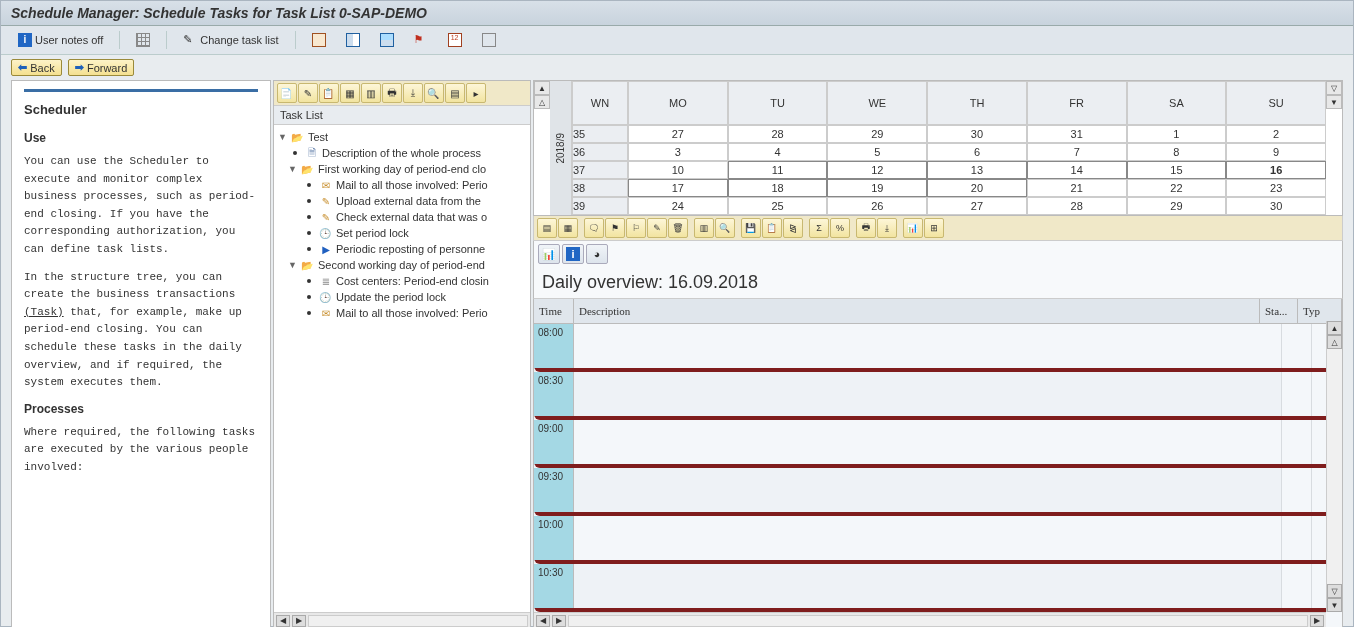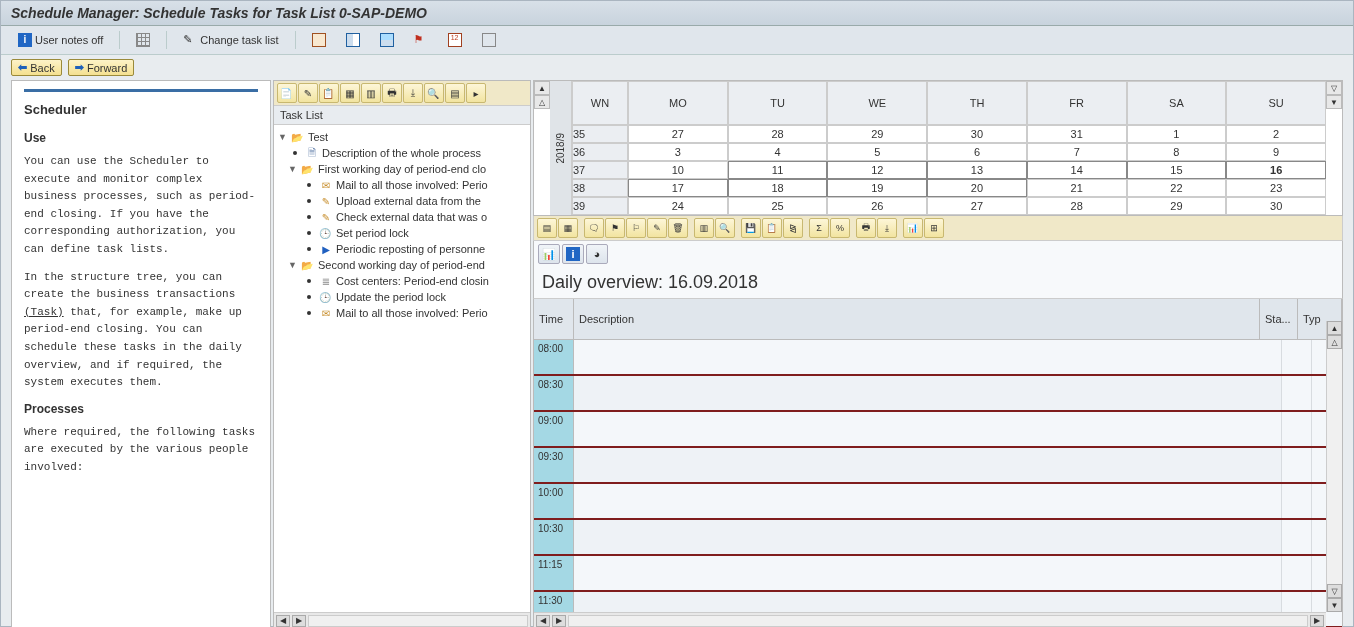--- a/index.html
+++ b/index.html
@@ -49,23 +49,23 @@
 .cal-grid .cell.box { border: 1px solid #888; }
 .cal-grid .cell.sel { font-weight: bold; }
 .right-toolbar { background: #f0e8c8; padding: 2px 3px; display: flex; gap: 1px; border: 1px solid #ccc; border-top: none; align-items: center; flex-wrap: nowrap; }
 .right-toolbar .tb { width: 20px; height: 20px; border: 1px solid #c8b870; background: linear-gradient(to bottom,#fdf6d8,#f2e4a0); border-radius: 2px; cursor:pointer; display:flex; align-items:center; justify-content:center; font-size:9px; }
 .right-toolbar .tsep { width: 4px; }
 .overview-toolbar { display: flex; gap: 2px; padding: 3px 4px; background: #f7f9fb; border-left: 1px solid #bbb; border-right: 1px solid #bbb; }
 .overview-toolbar .tb { width: 22px; height: 20px; border: 1px solid #aab; background: linear-gradient(to bottom,#f0f4f8,#dde4ec); border-radius: 2px; cursor:pointer; display:flex;align-items:center;justify-content:center; }
 .overview-title { font-size: 18px; padding: 5px 8px; background: #f7f9fb; border-left:1px solid #bbb; border-right:1px solid #bbb; }
 .schedule-grid { flex: 1; border: 1px solid #bbb; border-top: 1px solid #ccc; display: flex; flex-direction: column; background: #f0f3f6; overflow: hidden; position: relative; }
 .sched-header { display: flex; background: #e0e6ec; border-bottom: 1px solid #bbb; font-size: 11px; }
-.sched-header .col { padding: 14px 5px; border-right: 1px solid #bbb; }
+.sched-header .col { padding: 6px 5px; border-right: 1px solid #bbb; font-family: Liberation Serif, serif; }
 .sched-body { flex: 1; overflow: hidden; }
-.sched-row { display: flex; height: 36px; border-bottom: 2px solid #7f1d1d; }
+.sched-row { display: flex; height: 48px; border-bottom: 4px solid #7f1d1d; border-radius: 6px; }
 .sched-row .time { width: 40px; background: #a4d8e4; border-right: 1px solid #bbb; padding: 3px 4px; font-size: 10px; }
 .sched-row .desc { flex: 1; background: #f4f7fa; border-right: 1px solid #d8dce0; }
 .sched-row:nth-child(even) .desc { background: #eef2f6; }
 .sched-row .sta { width: 30px; background: #f4f7fa; border-right: 1px solid #d8dce0; }
 .sched-row .typ { width: 30px; background: #f4f7fa; }
 .sched-vscroll { position: absolute; right: 0; top: 22px; bottom: 16px; width: 16px; background: #e8e8e8; border-left: 1px solid #ccc; display:flex; flex-direction:column; }
 .sched-vscroll .sb { height: 14px; background: #ddd; border:1px solid #aaa; font-size:8px; display:flex;align-items:center;justify-content:center; cursor:pointer; }
 .sched-vscroll .track { flex:1; background:#f0f0f0; }
 .folder-icon { color: #d4a02c; }
 .mail-icon { color: #c89030; }

